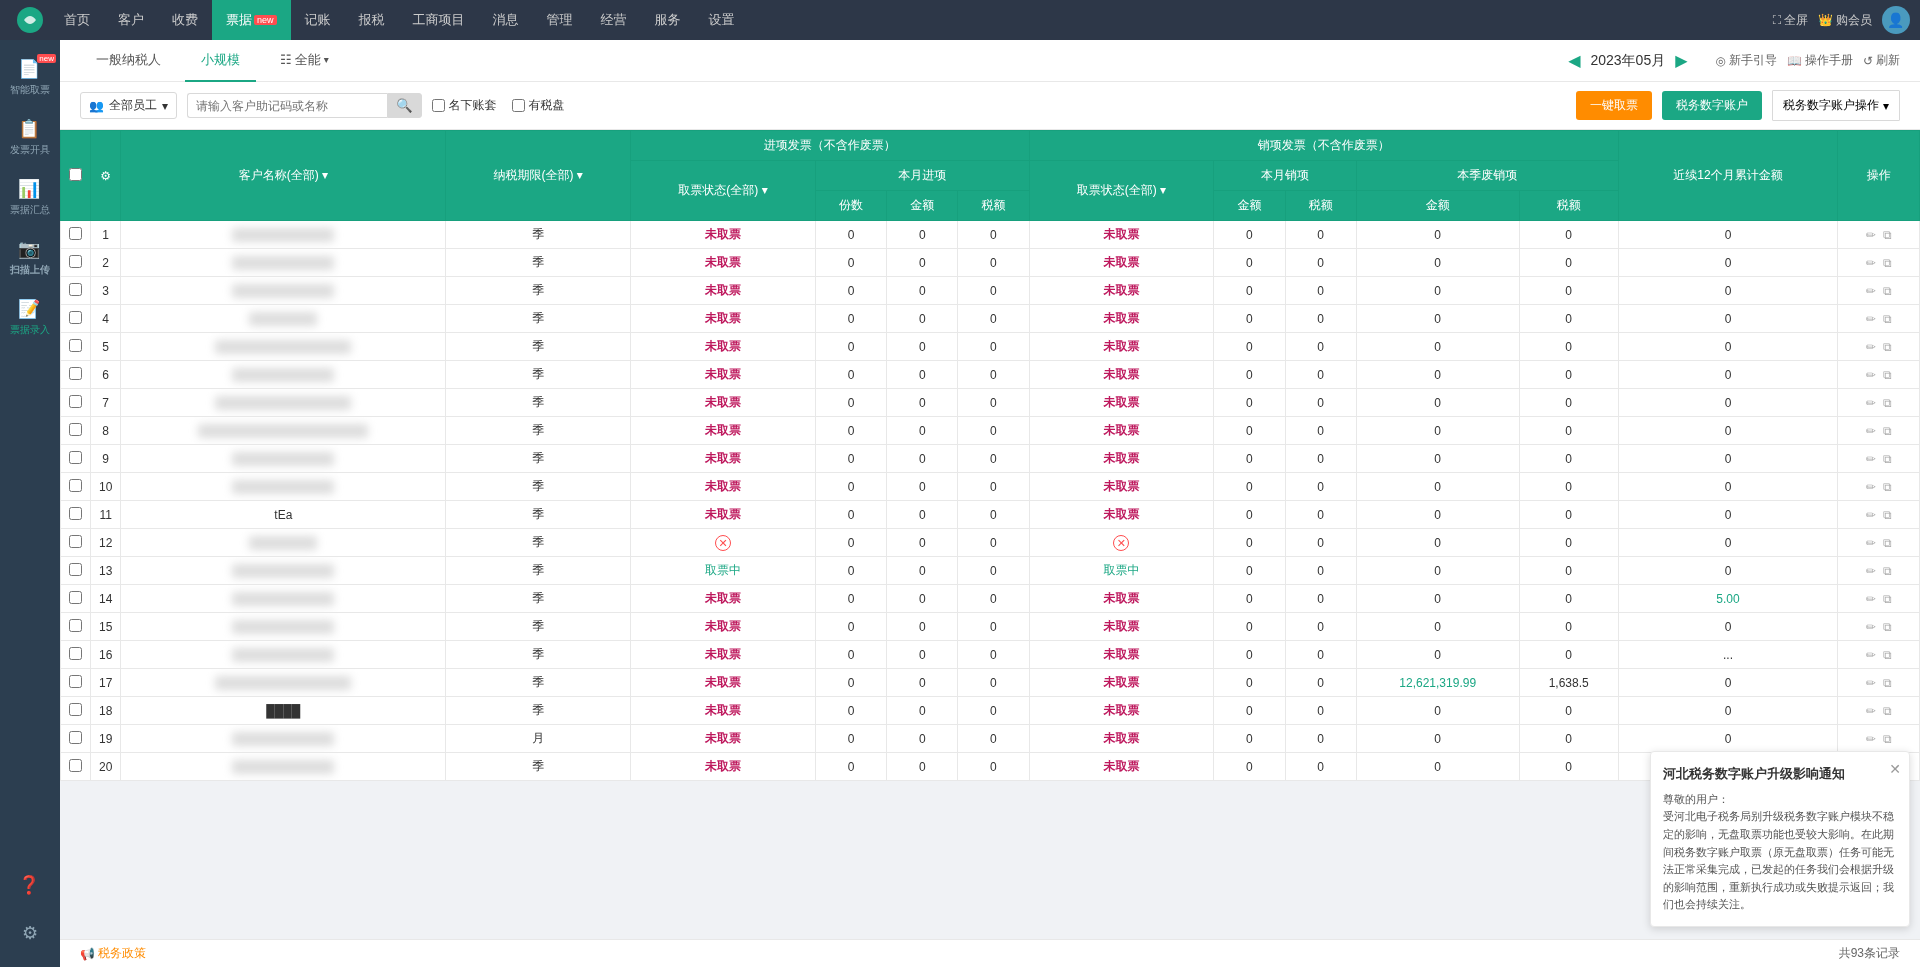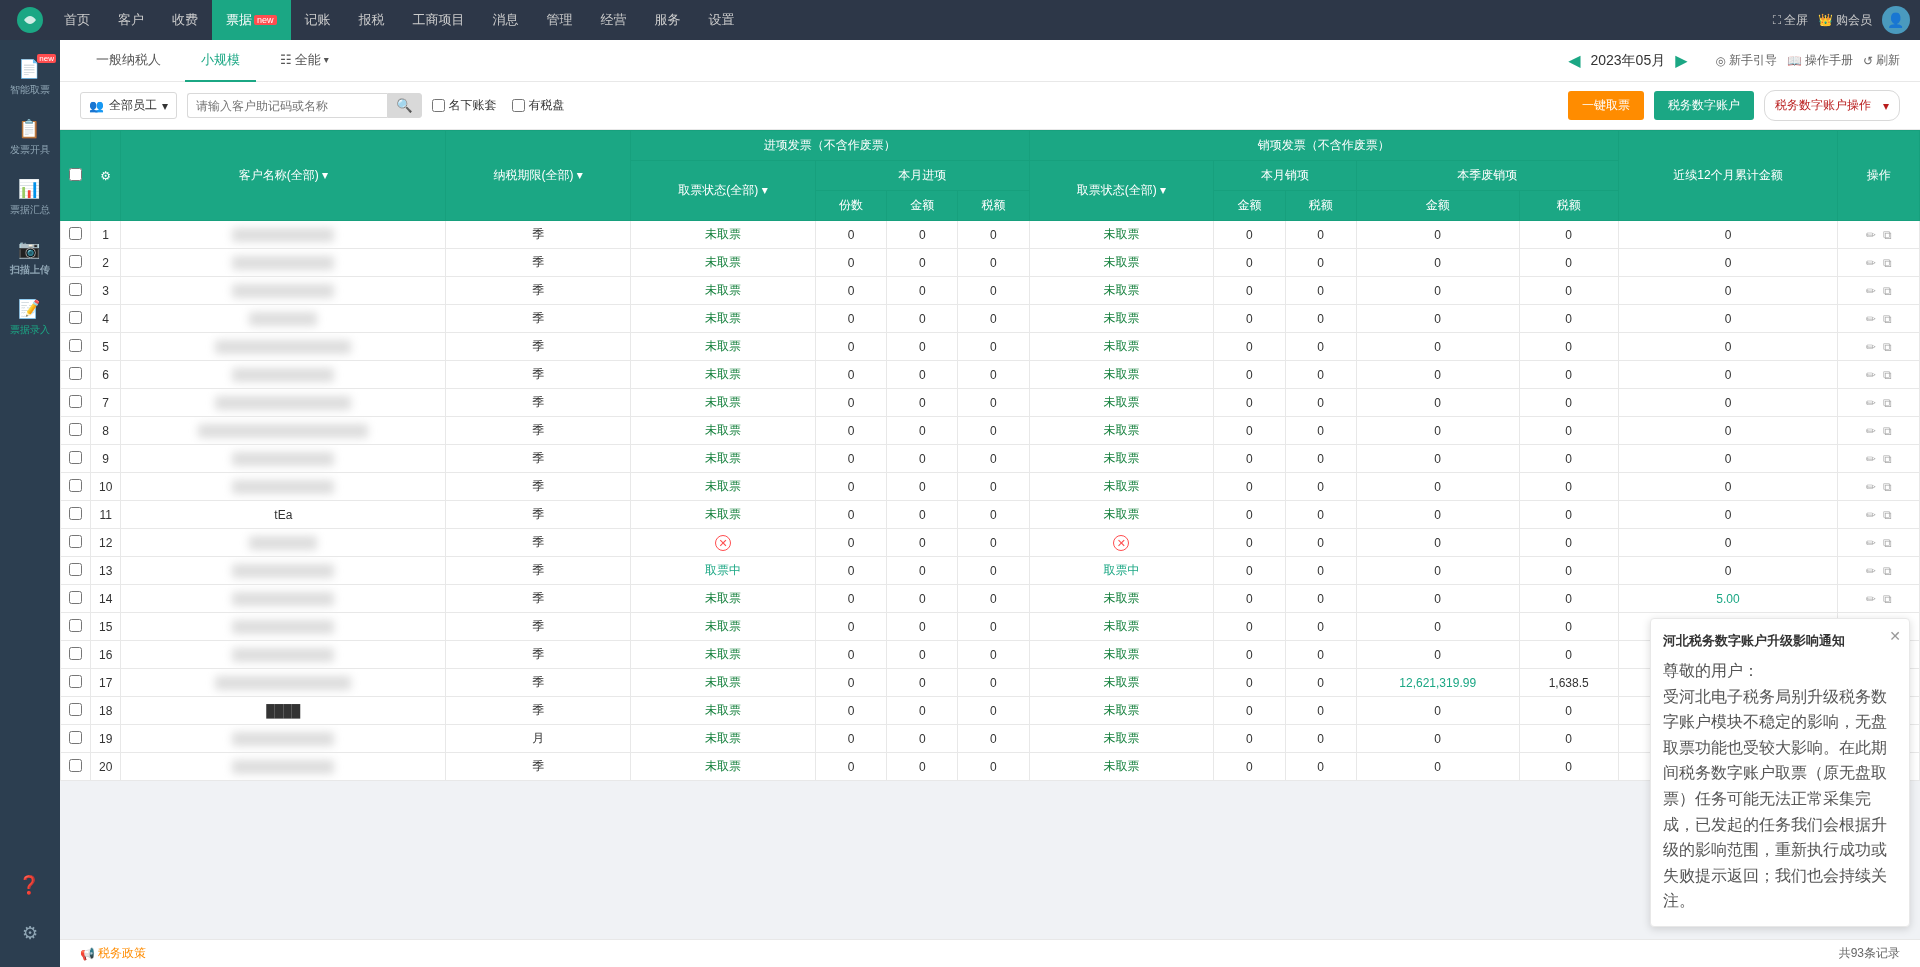--- a/index.html
+++ b/index.html
@@ -39,44 +39,44 @@
     
     .toolbar { background: #fff; padding: 8px 20px; display: flex; align-items: center; gap: 10px; border-bottom: 1px solid #e8e8e8; }
     .toolbar .emp-select { display: flex; align-items: center; border: 1px solid #d9d9d9; border-radius: 3px; padding: 4px 8px; gap: 5px; background: #fff; cursor: pointer; color: #333; font-size: 12px; min-width: 90px; }
     .toolbar .search-input { border: 1px solid #d9d9d9; border-radius: 3px; padding: 4px 8px; font-size: 12px; width: 200px; outline: none; }
     .toolbar .search-btn { background: #d9d9d9; border: 1px solid #d9d9d9; padding: 4px 8px; cursor: pointer; border-radius: 0 3px 3px 0; }
     .toolbar .checkbox-group { display: flex; align-items: center; gap: 15px; }
     .toolbar .checkbox-item { display: flex; align-items: center; gap: 4px; cursor: pointer; font-size: 12px; }
     .toolbar-right { margin-left: auto; display: flex; align-items: center; gap: 10px; }
     .btn-primary { background: #ff8c00; color: #fff; border: none; padding: 6px 14px; border-radius: 3px; cursor: pointer; font-size: 12px; }
     .btn-secondary { background: #1ba784; color: #fff; border: none; padding: 6px 14px; border-radius: 3px; cursor: pointer; font-size: 12px; }
-    .btn-dropdown { background: #fff; color: #b91c1c; border: 1px solid #d9d9d9; padding: 6px 10px; border-radius: 11px; cursor: pointer; font-size: 12px; display: flex; align-items: center; gap: 12px; }
+    .btn-dropdown { background: #fff; color: #000000; border: 1px solid #d9d9d9; padding: 6px 10px; border-radius: 1px; cursor: pointer; font-size: 12px; display: flex; align-items: center; gap: 4px; }
 
     
     .table-wrapper { flex: 1; overflow: auto; padding: 0; }
     .data-table { width: 100%; border-collapse: collapse; background: #fff; font-size: 12px; }
     .data-table thead tr th { background: #1ba784; color: #fff; padding: 6px 8px; text-align: center; border: 1px solid #17a07d; white-space: nowrap; font-weight: normal; font-size: 12px; }
     .data-table tbody tr { border-bottom: 1px solid #e8e8e8; }
     .data-table tbody tr td { padding: 5px 8px; text-align: center; border: 1px solid #e8e8e8; font-size: 12px; color: #333; white-space: nowrap; }
     .data-table tbody tr td.name-cell { text-align: center; max-width: 200px; overflow: hidden; }
     .blur-text { filter: blur(4px); display: inline-block; background: #ddd; border-radius: 3px; color: transparent; }
-    .status-未取票 { color: #15803d; }
+    .status-未取票 { color: #be185d; font-weight: bold; }
     .edit-icon { color: #aaa; cursor: pointer; margin: 0 2px; }
     .copy-icon { color: #aaa; cursor: pointer; margin: 0 2px; }
     .highlight-value { color: #1ba784; }
 
     
     .table-footer { background: #fff; padding: 5px 20px; font-size: 12px; color: #666; border-top: 1px solid #e8e8e8; display: flex; align-items: center; }
     .tax-policy { color: #ff8c00; cursor: pointer; display: flex; align-items: center; gap: 3px; }
 
     
     .notification-popup { position: fixed; right: 10px; bottom: 40px; width: 260px; background: #fff; border: 1px solid #e8e8e8; border-radius: 4px; box-shadow: 0 2px 8px rgba(0,0,0,0.15); padding: 12px; font-size: 12px; line-height: 1.6; z-index: 100; }
     .notification-popup .popup-title { font-weight: bold; color: #333; margin-bottom: 6px; font-size: 13px; }
     .notification-popup .popup-close { position: absolute; top: 6px; right: 8px; cursor: pointer; color: #999; font-size: 14px; }
-    .notification-popup .popup-content { color: #555; font-size: 16px; }
+    .notification-popup .popup-content { color: #555; font-size: 11px; }
 
     .checkbox-cell { width: 20px; }
     .num-cell { width: 30px; color: #666; }
 
     .circle-x { display: inline-block; width: 16px; height: 16px; border-radius: 50%; border: 1.5px solid #ff4d4f; color: #ff4d4f; font-size: 11px; line-height: 14px; text-align: center; }
 
     
     .new-tag { background: #ff4d4f; color: #fff; font-size: 9px; padding: 0 3px; border-radius: 2px; margin-left: 2px; vertical-align: super; }
   </style>
 </head>

